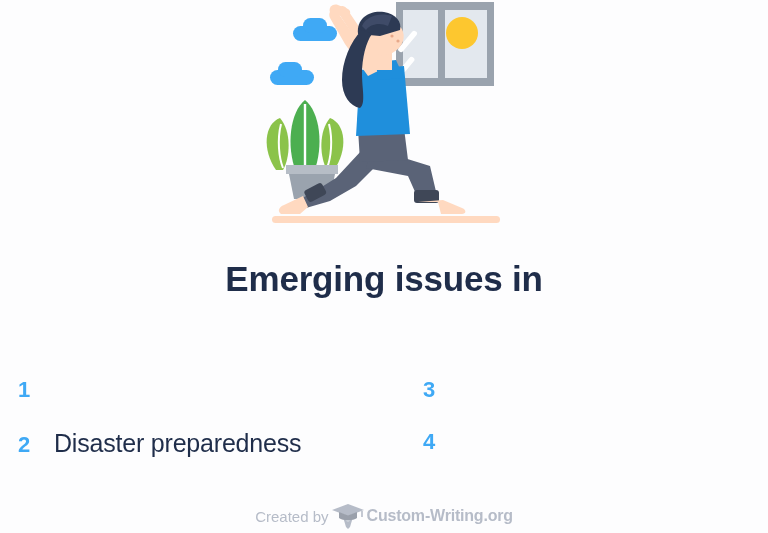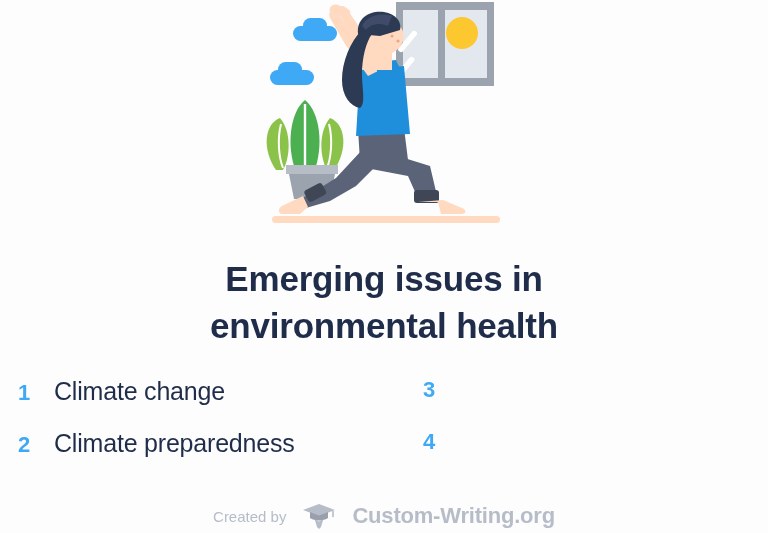--- a/index.html
+++ b/index.html
@@ -88,34 +88,34 @@
 
   
   #footer {
     position: absolute;
     left: 0;
     top: 503px;
     width: 768px;
     display: flex;
     align-items: center;
     justify-content: center;
-    gap: 16px;
+    gap: 2px;
   }
   #footer-created {
     color: #b6bcc8;
     font-size: 15px;
   }
   #footer-logo-icon {
     display: block;
     width: 34px;
     height: 26px;
   }
   #footer-brand {
     color: #b6bcc8;
-    font-size: 22px;
+    font-size: 16px;
     font-weight: bold;
     letter-spacing: -0.2px;
   }
 </style>
 </head>
 <body>
 
 <div id="poster">
 
   <div id="illustration">
@@ -186,33 +186,31 @@
         <path d="M362 30 C350 42 342 62 342 80 C342 96 350 106 360 108 C366 104 362 88 362 74 C362 58 366 42 372 34 Z" fill="#2d3a54"></path>
 
         <circle cx="392" cy="36" r="1.6" fill="#e8a98a"></circle>
         <circle cx="398" cy="41" r="1.6" fill="#e8a98a"></circle>
       </g>
     </svg>
   </div>
 
   <div id="title-block">
     <div class="title-line">Emerging issues in</div>
-    <div class="title-line">environmental health</div>
   </div>
 
   <div id="list-block">
 
     <div class="list-column left">
       <div class="list-item">
         <span class="item-number">1</span>
-        <span class="item-label">Climate change</span>
       </div>
       <div class="list-item">
         <span class="item-number">2</span>
-        <span class="item-label">Climate preparedness</span>
+        <span class="item-label">Disaster preparedness</span>
       </div>
     </div>
 
     <div class="list-column right">
       <div class="list-item">
         <span class="item-number">3</span>
       </div>
       <div class="list-item">
         <span class="item-number">4</span>
       </div>

